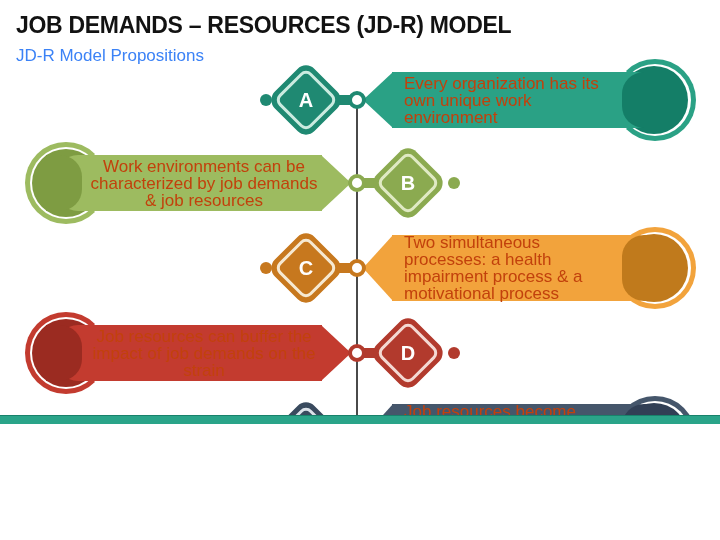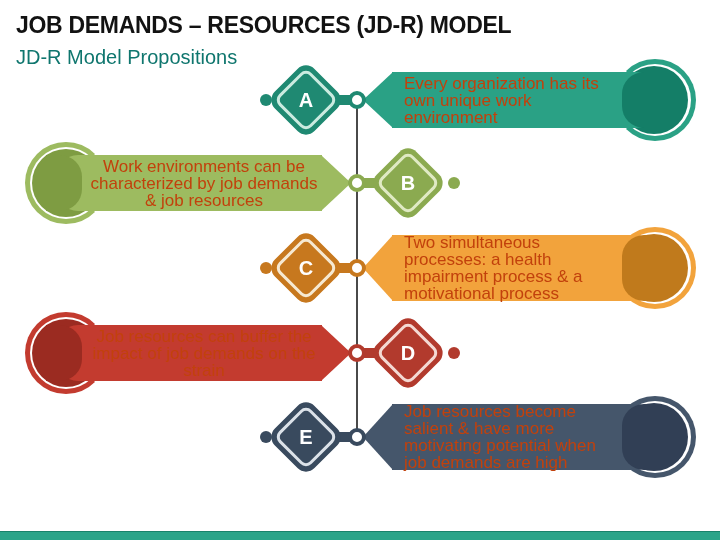--- a/index.html
+++ b/index.html
@@ -1,26 +1,26 @@
 <!DOCTYPE html>
 <html><head>
 <meta charset="utf-8">
 <style>
   html,body{margin:0;padding:0;background:#ffffff;}
   #stage{
-    position:relative;width:720px;height:540px;background:#ffffff;overflow:hidden;
+    position:relative;width:720px;height:424px;background:#ffffff;overflow:hidden;
     font-family:"Liberation Sans",sans-serif;
   }
   
   .title{
     position:absolute;left:16px;top:12px;font-size:23px;font-weight:700;
     color:#121212;letter-spacing:-0.3px;white-space:nowrap;
   }
   .subtitle{
-    position:absolute;left:16px;top:46px;font-size:20px;font-weight:400;color:#0f766e;
+    position:absolute;left:16px;top:46px;font-size:17px;font-weight:400;color:#3b82f6;
   }
   
   .timeline{
     position:absolute;left:356px;top:100px;width:2px;height:337px;background:#4a4a4a;z-index:0;
   }
   
   .row{position:absolute;left:0;top:0;width:720px;height:0;z-index:1;}
   .row > div{position:absolute;}
 
   .ring{

